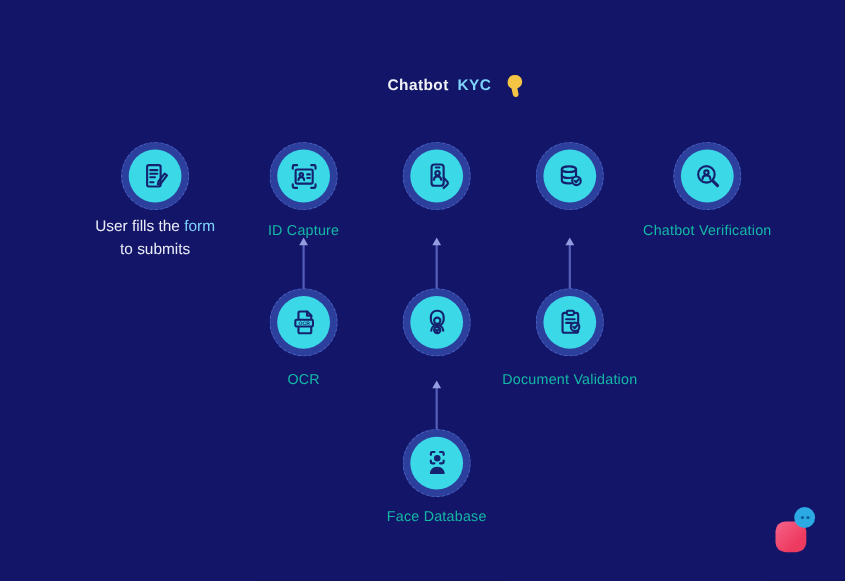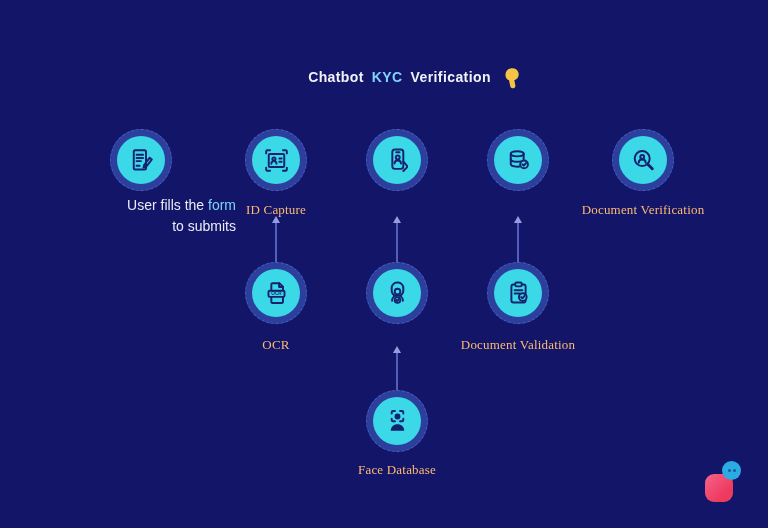--- a/index.html
+++ b/index.html
@@ -26,27 +26,27 @@
   .circle-inner {
     width:48px; height:48px; border-radius:50%; background:#3BD8E8;
     display:flex; align-items:center; justify-content:center;
   }
   .circle-inner svg { width:31px; height:31px; display:block; }
   .ic { fill:none; stroke:#15226E; stroke-width:1.5; stroke-linecap:round; stroke-linejoin:round; }
 
   
   .label {
     position:absolute; transform:translateX(-50%);
-    color:#fdba74; font-size:13px; letter-spacing:.2px; white-space:nowrap;font-family:Liberation Serif, serif;
+    color:#14b8a6; font-size:13px; letter-spacing:.2px; white-space:nowrap;
   }
 
   
   .intro {
     position:absolute; left:141px; top:195px; transform:translateX(-50%);
-    width:190px; text-align:right; color:#E9ECF6; font-size:14px; line-height:21px;
+    width:190px; text-align:center; color:#E9ECF6; font-size:14px; line-height:21px;
   }
 
   
   .arrow { position:absolute; width:2px; background:#545FBA; }
   .arrow::before {
     content:""; position:absolute; top:-6px; left:-3px;
     border-left:4px solid transparent; border-right:4px solid transparent;
     border-bottom:7px solid #959DE0;
   }
 
@@ -63,21 +63,20 @@
   .logo-circle .dot { width:3px; height:3px; border-radius:50%; background:#0F5F9E; }
 </style>
 </head>
 <body>
 
 <div class="canvas">
 
   <div class="title">
     <span>Chatbot</span>
     <span class="cyan">KYC</span>
-    <span>Verification</span>
     <svg class="hand-icon" viewBox="0 0 24 24">
       <path fill="#F6C445" d="M12.6 3.2c4.2 0 6.9 2.3 6.9 6 0 3.2-2.1 5.5-5.4 6v4.5c0 1.6-1 2.7-2.5 2.7s-2.5-1.1-2.5-2.7v-5.5c-1.5-1-2.4-2.5-2.4-4.3 0-3.8 2.7-6.7 5.9-6.7z"></path>
     </svg>
   </div>
 
   <div class="circle" style="left:110px;top:129px">
     <div class="circle-inner">
       <svg viewBox="0 0 24 24">
         <g class="ic">
           <rect x="6" y="4" width="9.5" height="15" rx="1.2"></rect>
@@ -149,21 +148,21 @@
         </g>
       </svg>
     </div>
   </div>
 
   <div class="intro">
     <div><span>User fills the </span><span class="cyan">form</span></div>
     <div><span>to submits</span></div>
   </div>
   <div class="label" style="left:276px;top:202px">ID Capture</div>
-  <div class="label" style="left:643px;top:202px">Document Verification</div>
+  <div class="label" style="left:643px;top:202px">Chatbot Verification</div>
 
   <div class="arrow" style="left:275px;top:222px;height:41px"></div>
   <div class="arrow" style="left:396px;top:222px;height:41px"></div>
   <div class="arrow" style="left:517px;top:222px;height:41px"></div>
 
   <div class="circle" style="left:245px;top:262px">
     <div class="circle-inner">
       <svg viewBox="0 0 24 24">
         <g class="ic">
           <path d="M8 18.5V5a1 1 0 0 1 1-1h5.2L17 6.8v11.7a.8.8 0 0 1-.8.8H8.8a.8.8 0 0 1-.8-.8z"></path>

